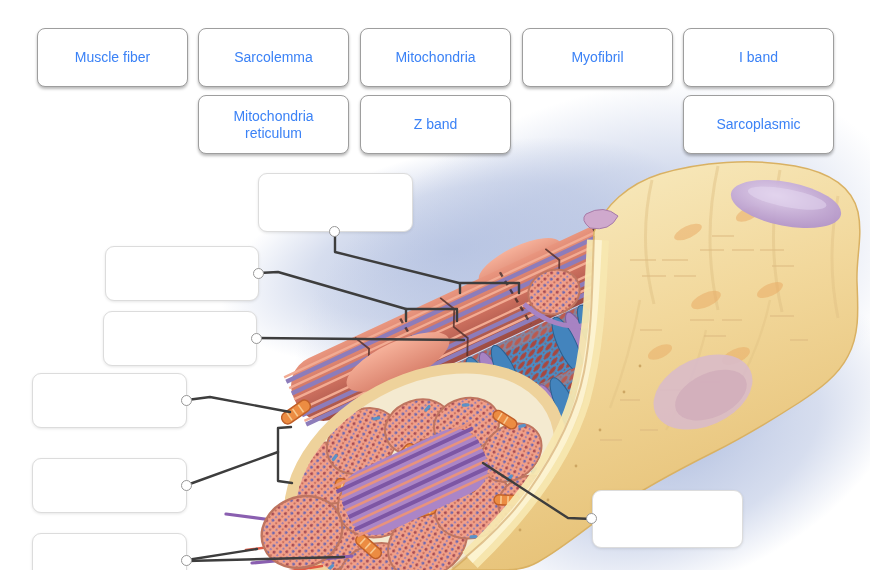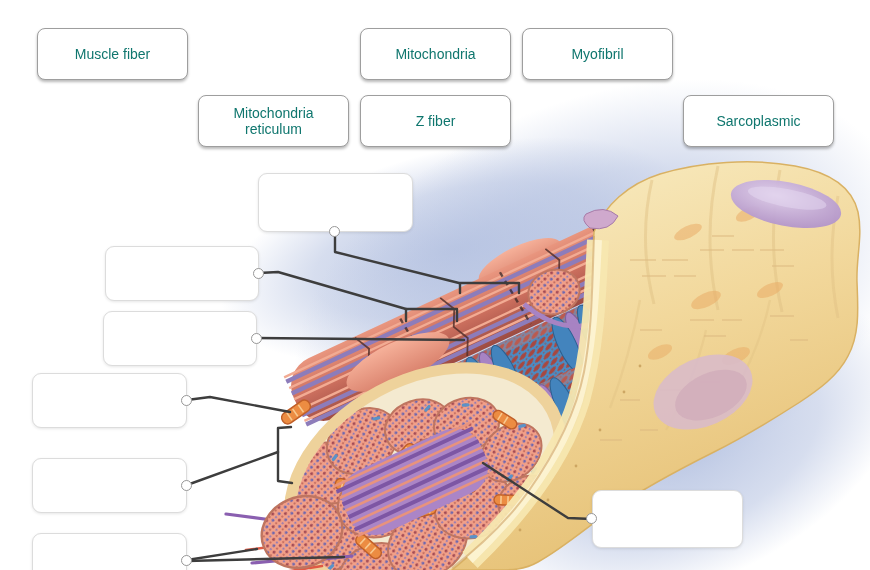--- a/index.html
+++ b/index.html
@@ -1,24 +1,24 @@
 <!DOCTYPE html>
 <html><head>
 <meta charset="utf-8">
 <style>
   html,body{margin:0;padding:0;background:#fff;}
   body{width:870px;height:570px;overflow:hidden;font-family:"Liberation Sans",sans-serif;}
   .stage{position:relative;width:870px;height:570px;background:#fff;overflow:hidden;}
   svg.art{position:absolute;left:0;top:0;z-index:1;}
   .chip{
-    position:absolute;width:151px;height:52px;box-sizing:border-box;
+    position:absolute;width:151px;height:59px;box-sizing:border-box;
     background:#fff;border:1px solid #9e9e9e;border-radius:8px;
     box-shadow:0 2px 3px rgba(0,0,0,.28);
     display:flex;align-items:center;justify-content:center;text-align:center;
-    font-size:14px;color:#0f766e;line-height:1.15;z-index:5;cursor:grab;padding:2px 8px;
+    font-size:14px;color:#3b82f6;line-height:1.15;z-index:5;cursor:grab;padding:2px 8px;
   }
   .drop{
     position:absolute;box-sizing:border-box;background:#fff;
     border:1.5px solid #dcdcdc;border-radius:9px;
     box-shadow:0 1px 3px rgba(0,0,0,.10);z-index:4;
   }
   .dot{
     position:absolute;width:11px;height:11px;box-sizing:border-box;border-radius:50%;
     background:#fff;border:1.5px solid #979797;z-index:6;
   }
@@ -354,31 +354,37 @@
     <path d="M291,427 L278,428 L278,481 L292,483"></path>
     <polyline points="187,560 257,549"></polyline>
     <polyline points="187,561 344,557"></polyline>
     <polyline points="592,519 568,518 483,463"></polyline>
   </g>
 </svg>
 
   <div class="chip" style="left:37px;top:28px">
       <span>Muscle fiber</span>
     </div>
+  <div class="chip" style="left:198px;top:28px">
+      <span>Sarcolemma</span>
+    </div>
   <div class="chip" style="left:522px;top:28px">
       <span>Myofibril</span>
     </div>
   <div class="chip" style="left:360px;top:28px">
       <span>Mitochondria</span>
     </div>
+  <div class="chip" style="left:683px;top:28px">
+      <span>I band</span>
+    </div>
   <div class="chip" style="left:198px;top:95px">
       <span>Mitochondria reticulum</span>
     </div>
   <div class="chip" style="left:360px;top:95px">
-      <span>Z fiber</span>
+      <span>Z band</span>
     </div>
   <div class="chip" style="left:683px;top:95px">
       <span>Sarcoplasmic</span>
     </div>
 
   <div class="drop" style="left:258px;top:173px;width:155px;height:59px"></div>
   <div class="drop" style="left:105px;top:246px;width:154px;height:55px"></div>
   <div class="drop" style="left:103px;top:311px;width:154px;height:55px"></div>
   <div class="drop" style="left:32px;top:373px;width:155px;height:55px"></div>
   <div class="drop" style="left:32px;top:458px;width:155px;height:55px"></div>

